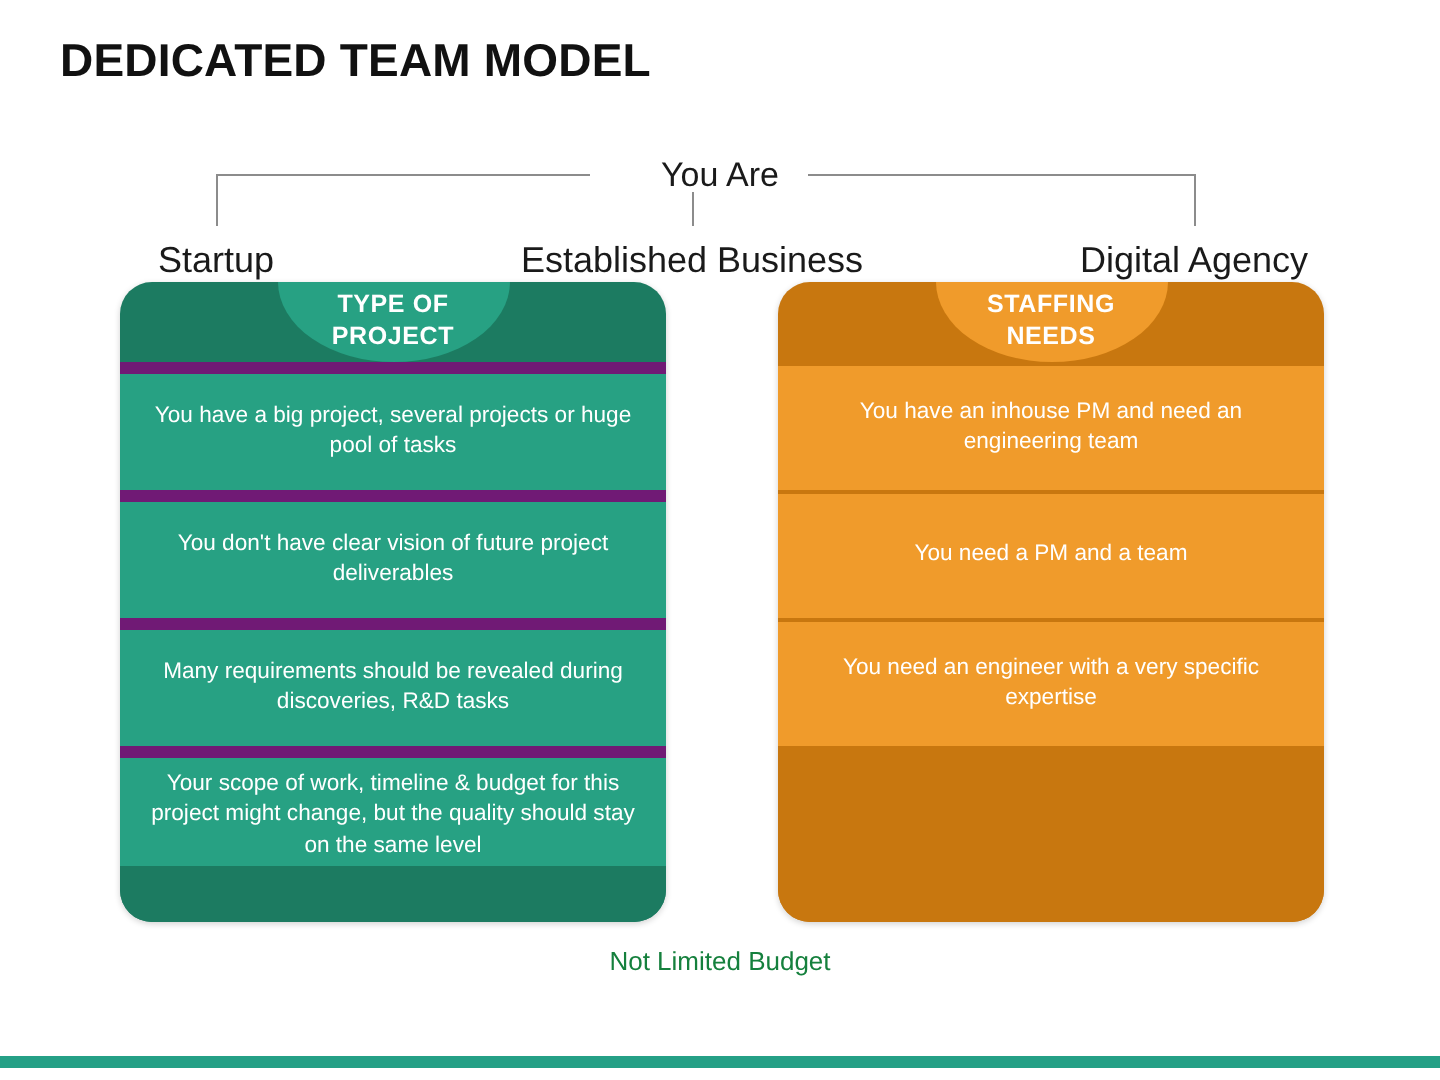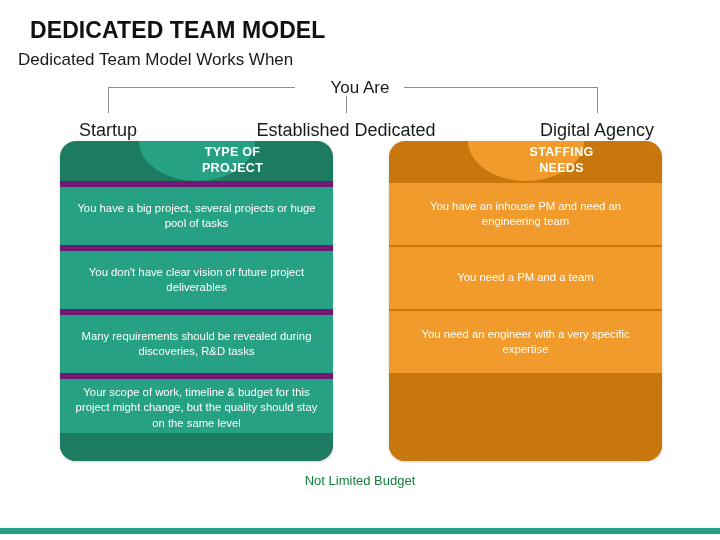--- a/index.html
+++ b/index.html
@@ -105,21 +105,20 @@
     left: 0;
     top: 3px;
     width: 100%;
     text-align: center;
     font-size: 12.5px;
     font-weight: bold;
     color: #ffffff;
     line-height: 16px;
     letter-spacing: 0.3px;
     z-index: 3;
-    padding-left: 36px;
   }
 
   .card-body {
     position: relative;
     width: 100%;
   }
   .row {
     position: relative;
     display: flex;
     align-items: center;
@@ -169,36 +168,35 @@
     height: 6px;
     background: #25a086;
   }
 </style>
 </head>
 <body>
 
 <div id="slide">
 
   <div class="title">DEDICATED TEAM MODEL</div>
-  <div class="subtitle">Dedicated Team Model Works When</div>
 
   <div class="youare-label">You Are</div>
 
   <div class="bracket-line hline" style="left:108px; top:87px; width:187px;"></div>
 
   <div class="bracket-line vline" style="left:108px; top:87px; height:26px;"></div>
 
   <div class="bracket-line vline" style="left:346px; top:96px; height:17px;"></div>
 
   <div class="bracket-line hline" style="left:404px; top:87px; width:193px;"></div>
 
   <div class="bracket-line vline" style="left:597px; top:87px; height:26px;"></div>
 
   <div class="node-label node-startup">Startup</div>
-  <div class="node-label node-established">Established Dedicated</div>
+  <div class="node-label node-established">Established Business</div>
   <div class="node-label node-digital">Digital Agency</div>
 
   <div class="card card-left">
     <div class="card-head">
       <div class="head-arc"></div>
       <div class="head-title">
         <div>TYPE OF</div>
         <div>PROJECT</div>
       </div>
     </div>

